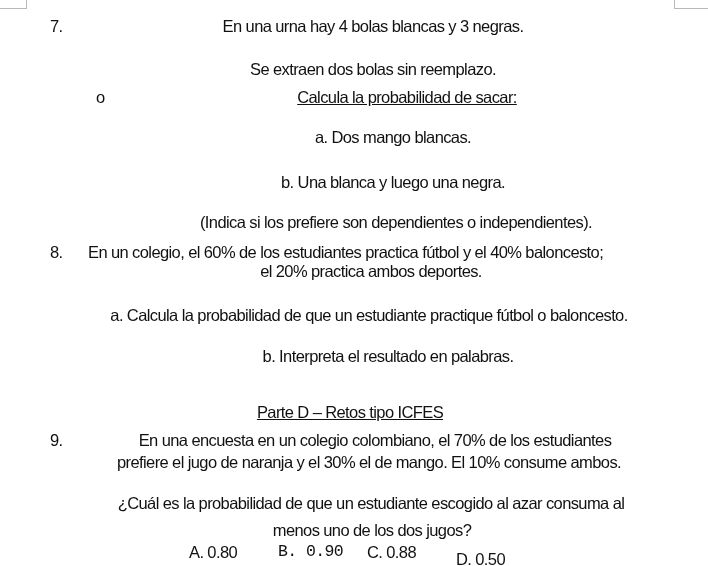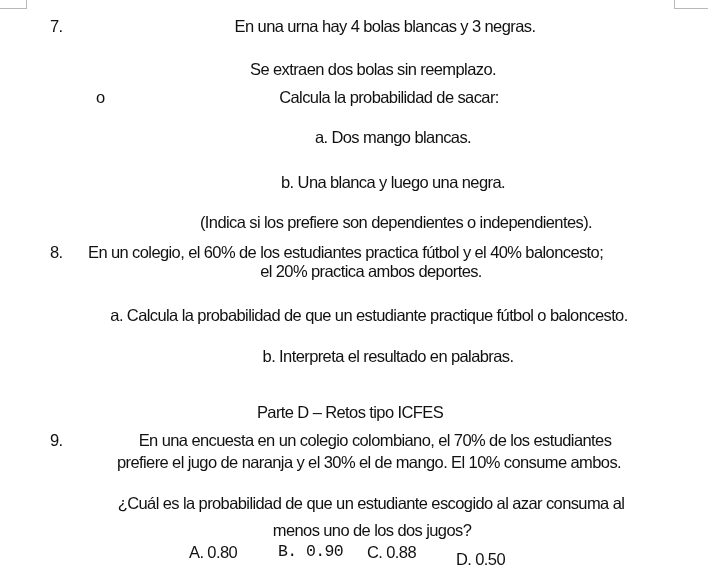--- a/index.html
+++ b/index.html
@@ -12,38 +12,38 @@
   .c { transform:translateX(-50%); }
 </style>
 </head>
 <body>
 
 <div class="corner corner-left"></div>
 <div class="corner corner-right"></div>
 
 <div>
   <span class="t" style="left:50px;top:16px;">7.</span>
-  <span class="t c" style="left:373px;top:16px;margin-left:12px;">En una urna hay 4 bolas blancas y 3 negras.</span>
+  <span class="t c" style="left:373px;top:16px;">En una urna hay 4 bolas blancas y 3 negras.</span>
   <span class="t c" style="left:373px;top:59px;">Se extraen dos bolas sin reemplazo.</span>
   <span class="t" style="left:96px;top:87px;">o</span>
-  <span class="t c" style="left:389px;top:87px;">Calcula la probabilidad de sacar:</span>
+  <span class="t c" style="left:407px;top:87px;text-decoration:underline;">Calcula la probabilidad de sacar:</span>
   <span class="t c" style="left:393px;top:127px;">a. Dos mango blancas.</span>
   <span class="t c" style="left:393px;top:172px;">b. Una blanca y luego una negra.</span>
   <span class="t c" style="left:396px;top:212px;">(Indica si los prefiere son dependientes o independientes).</span>
 </div>
 
 <div>
   <span class="t" style="left:50px;top:242px;">8.</span>
   <span class="t" style="left:88px;top:242px;">En un colegio, el 60% de los estudiantes practica fútbol y el 40% baloncesto;</span>
   <span class="t c" style="left:371px;top:261px;">el 20% practica ambos deportes.</span>
   <span class="t c" style="left:369px;top:305px;">a. Calcula la probabilidad de que un estudiante practique fútbol o baloncesto.</span>
   <span class="t c" style="left:388px;top:346px;">b. Interpreta el resultado en palabras.</span>
 </div>
 
-<span class="t c" style="left:350px;top:402px;">Parte D – Retos tipo ICFES</span>
+<span class="t c" style="left:350px;top:402px;text-decoration:underline;">Parte D – Retos tipo ICFES</span>
 
 <div>
   <span class="t" style="left:50px;top:430px;">9.</span>
   <span class="t c" style="left:375px;top:430px;">En una encuesta en un colegio colombiano, el 70% de los estudiantes</span>
   <span class="t c" style="left:369px;top:452px;">prefiere el jugo de naranja y el 30% el de mango. El 10% consume ambos.</span>
   <span class="t c" style="left:371px;top:493px;">¿Cuál es la probabilidad de que un estudiante escogido al azar consuma al</span>
   <span class="t c" style="left:372px;top:520px;">menos uno de los dos jugos?</span>
   <span class="t" style="left:189px;top:542px;text-align:right;">A. 0.80</span>
   <span class="t" style="left:278px;top:542px;font-family:Liberation Mono, monospace;">B. 0.90</span>
   <span class="t" style="left:367px;top:542px;">C. 0.88</span>

